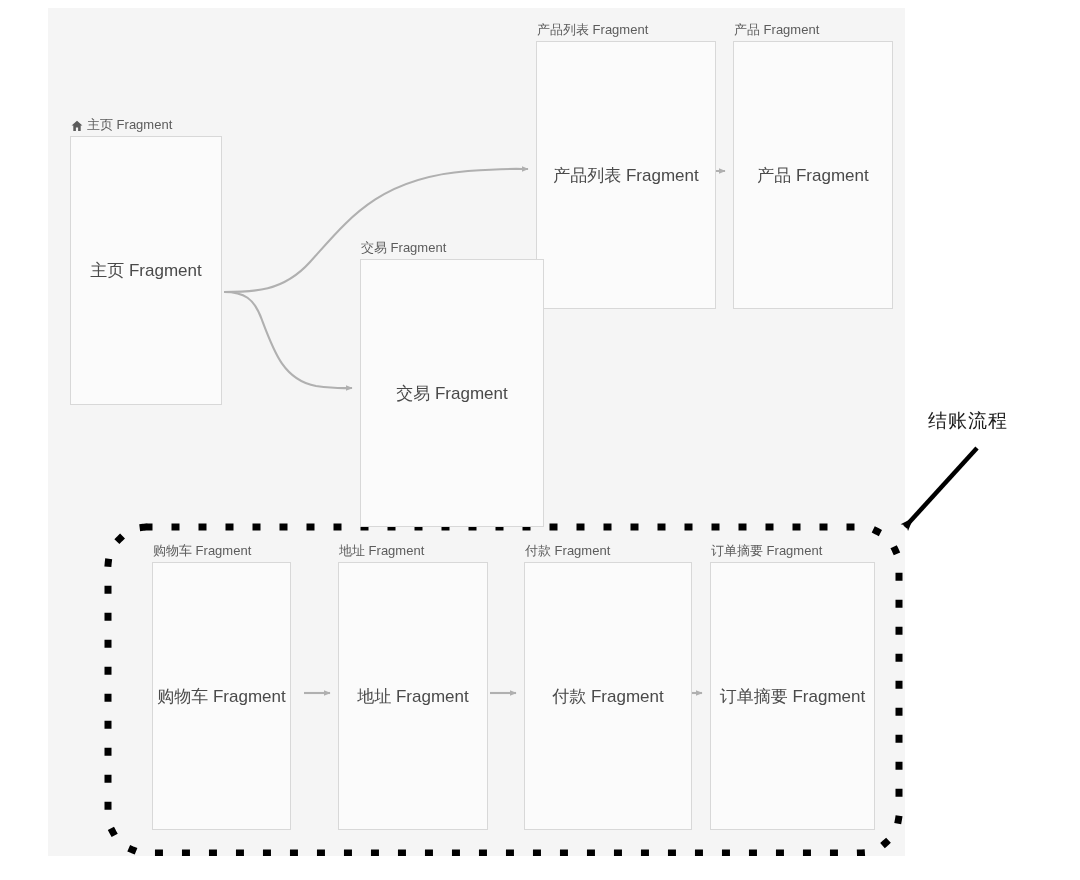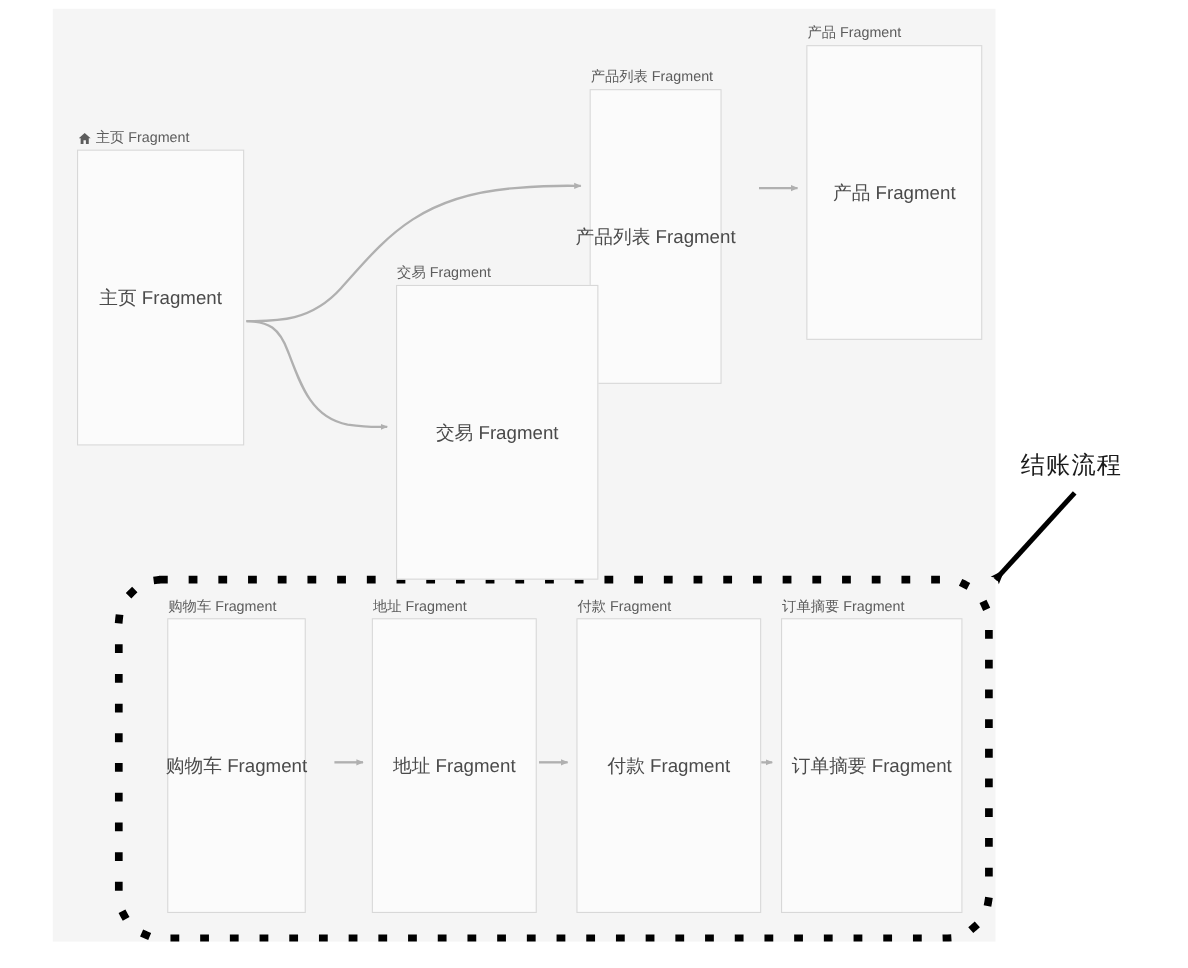--- a/index.html
+++ b/index.html
@@ -62,24 +62,24 @@
   .home-icon {
     display: inline-block;
     width: 12px;
     height: 12px;
     position: relative;
     top: 1px;
   }
 
   
   #node-home        { left: 22px;  top: 109px; width: 152px; height: 288px; }
-  #node-product-list{ left: 488px; top: 14px;  width: 120px; height: 287px; margin-top: 40px; }
+  #node-product-list{ left: 488px; top: 14px;  width: 180px; height: 287px; }
   #node-product     { left: 685px; top: 14px;  width: 160px; height: 287px; text-decoration: underline; }
   #node-transaction { left: 312px; top: 232px; width: 152px; height: 287px; padding-left: 32px; }
-  #node-cart        { left: 104px; top: 535px; width: 126px; height: 287px; }
+  #node-cart        { left: 104px; top: 535px; width: 139px; height: 287px; }
   #node-address     { left: 290px; top: 535px; width: 150px; height: 287px; text-align: center; }
   #node-payment     { left: 476px; top: 535px; width: 168px; height: 287px; }
   #node-order       { left: 662px; top: 535px; width: 165px; height: 287px; }
 
   
   .overlay {
     position: absolute;
     left: 0;
     top: 0;
     pointer-events: none;
@@ -89,21 +89,21 @@
   
   #annotation-layer {
     position: absolute;
     left: 0; top: 0;
     width: 1080px; height: 880px;
   }
   #annotation-label {
     position: absolute;
     left: 928px;
     top: 408px;
-    font-size: 22px;
+    font-size: 19px;
     color: #1a1a1a;
     white-space: nowrap;
     letter-spacing: 1px;
   }
 </style>
 </head>
 <body>
 
 <div id="nav-canvas">
 

